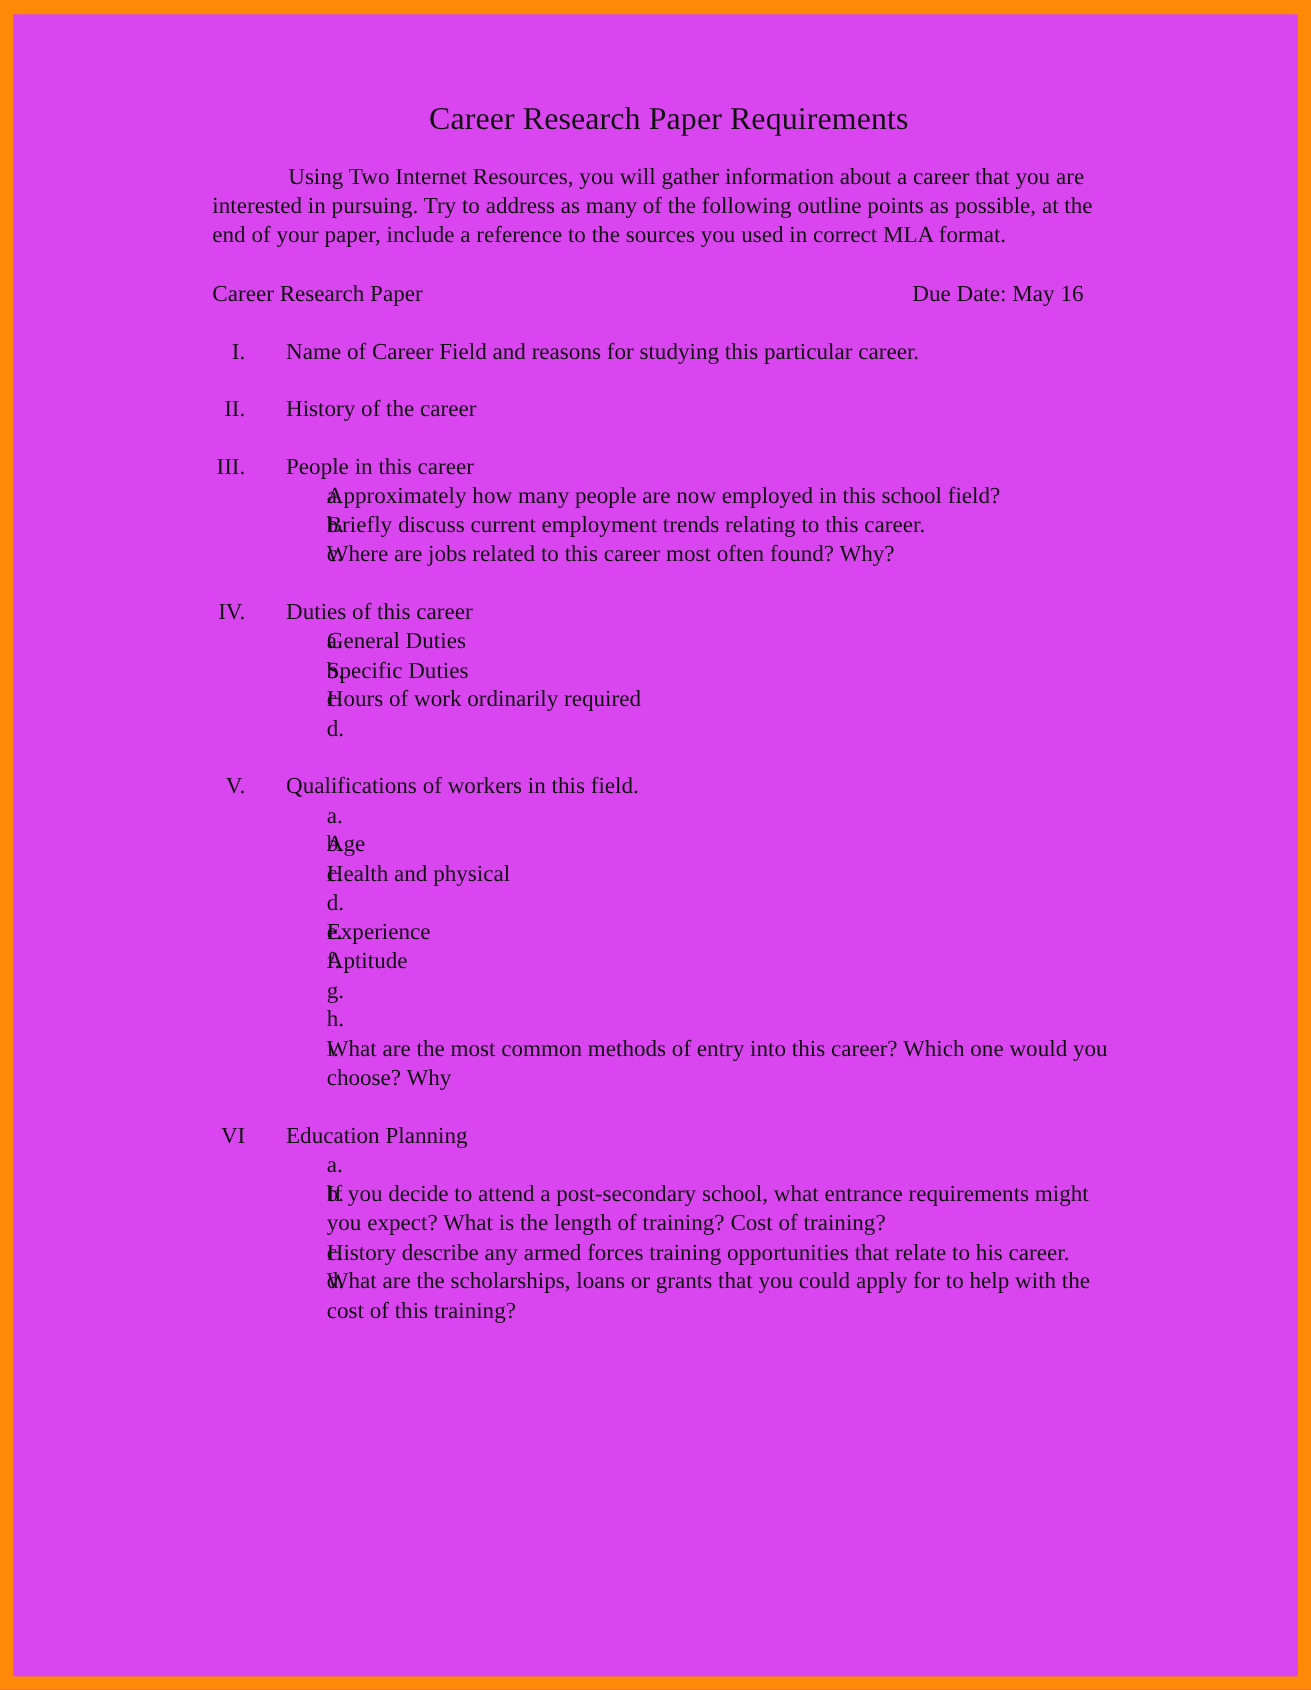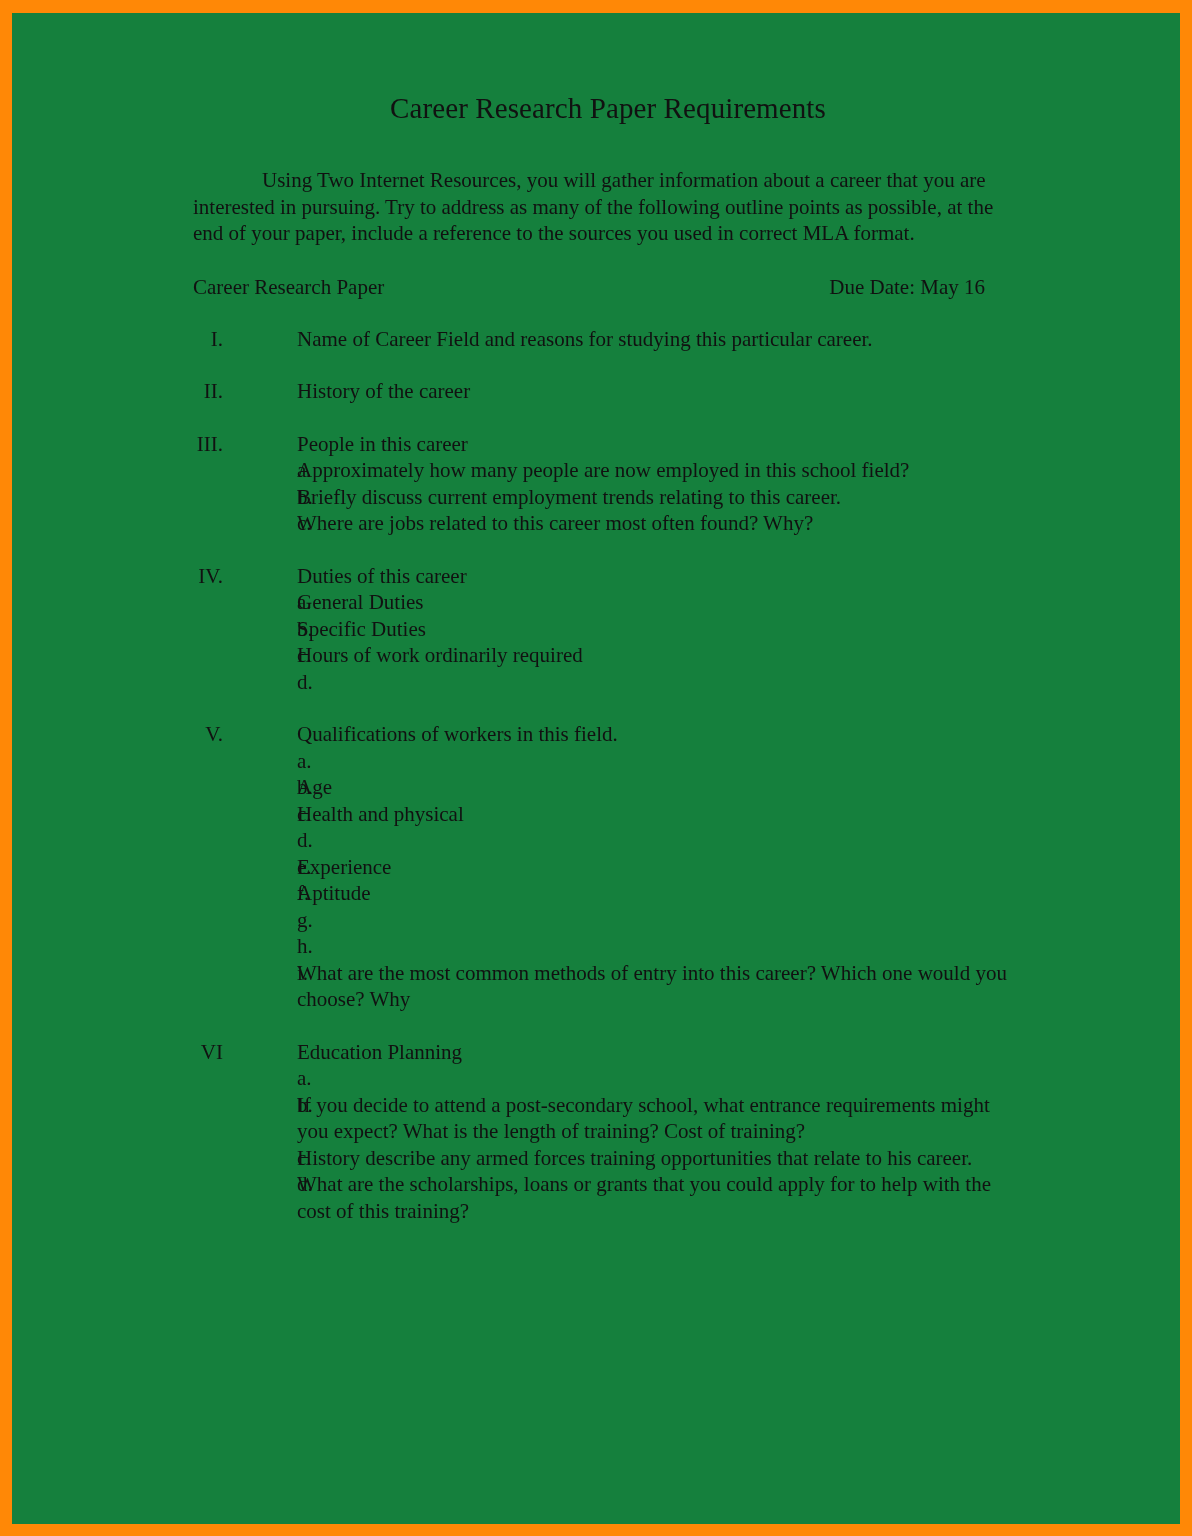--- a/index.html
+++ b/index.html
@@ -13,21 +13,21 @@
     font-family: "Liberation Serif", "DejaVu Serif", serif;
     overflow: hidden;
   }
 
   #page {
     position: absolute;
     left: 12px;
     top: 13px;
     width: 1168px;
     height: 1511px;
-    background: #15803d;
+    background: #d946ef;
     box-sizing: border-box;
     overflow: hidden;
   }
 
   #doc {
     position: absolute;
     left: 181px;
     top: 0;
     width: 830px;
     color: #111111;
@@ -38,21 +38,21 @@
     font-size: 29px;
     line-height: 34px;
     margin-top: 78px;
     letter-spacing: 0.1px;
     white-space: nowrap;
   }
 
   .intro {
     font-size: 21px;
     line-height: 26.5px;
-    margin-top: 42px;
+    margin-top: 22px;
     text-indent: 69px;
     text-align: left;
   }
 
   .meta-row {
     display: flex;
     justify-content: space-between;
     align-items: baseline;
     font-size: 21px;
     line-height: 26px;
@@ -75,21 +75,20 @@
   }
   .numeral {
     width: 67px;
     flex: 0 0 67px;
     text-align: right;
     padding-right: 37px;
     box-sizing: border-box;
   }
   .section-title {
     flex: 1 1 auto;
-    margin-left: 37px;
   }
 
   .sublist {
     margin: 0;
     padding: 0;
     list-style: none;
   }
   .subitem {
     display: flex;
     font-size: 21px;

